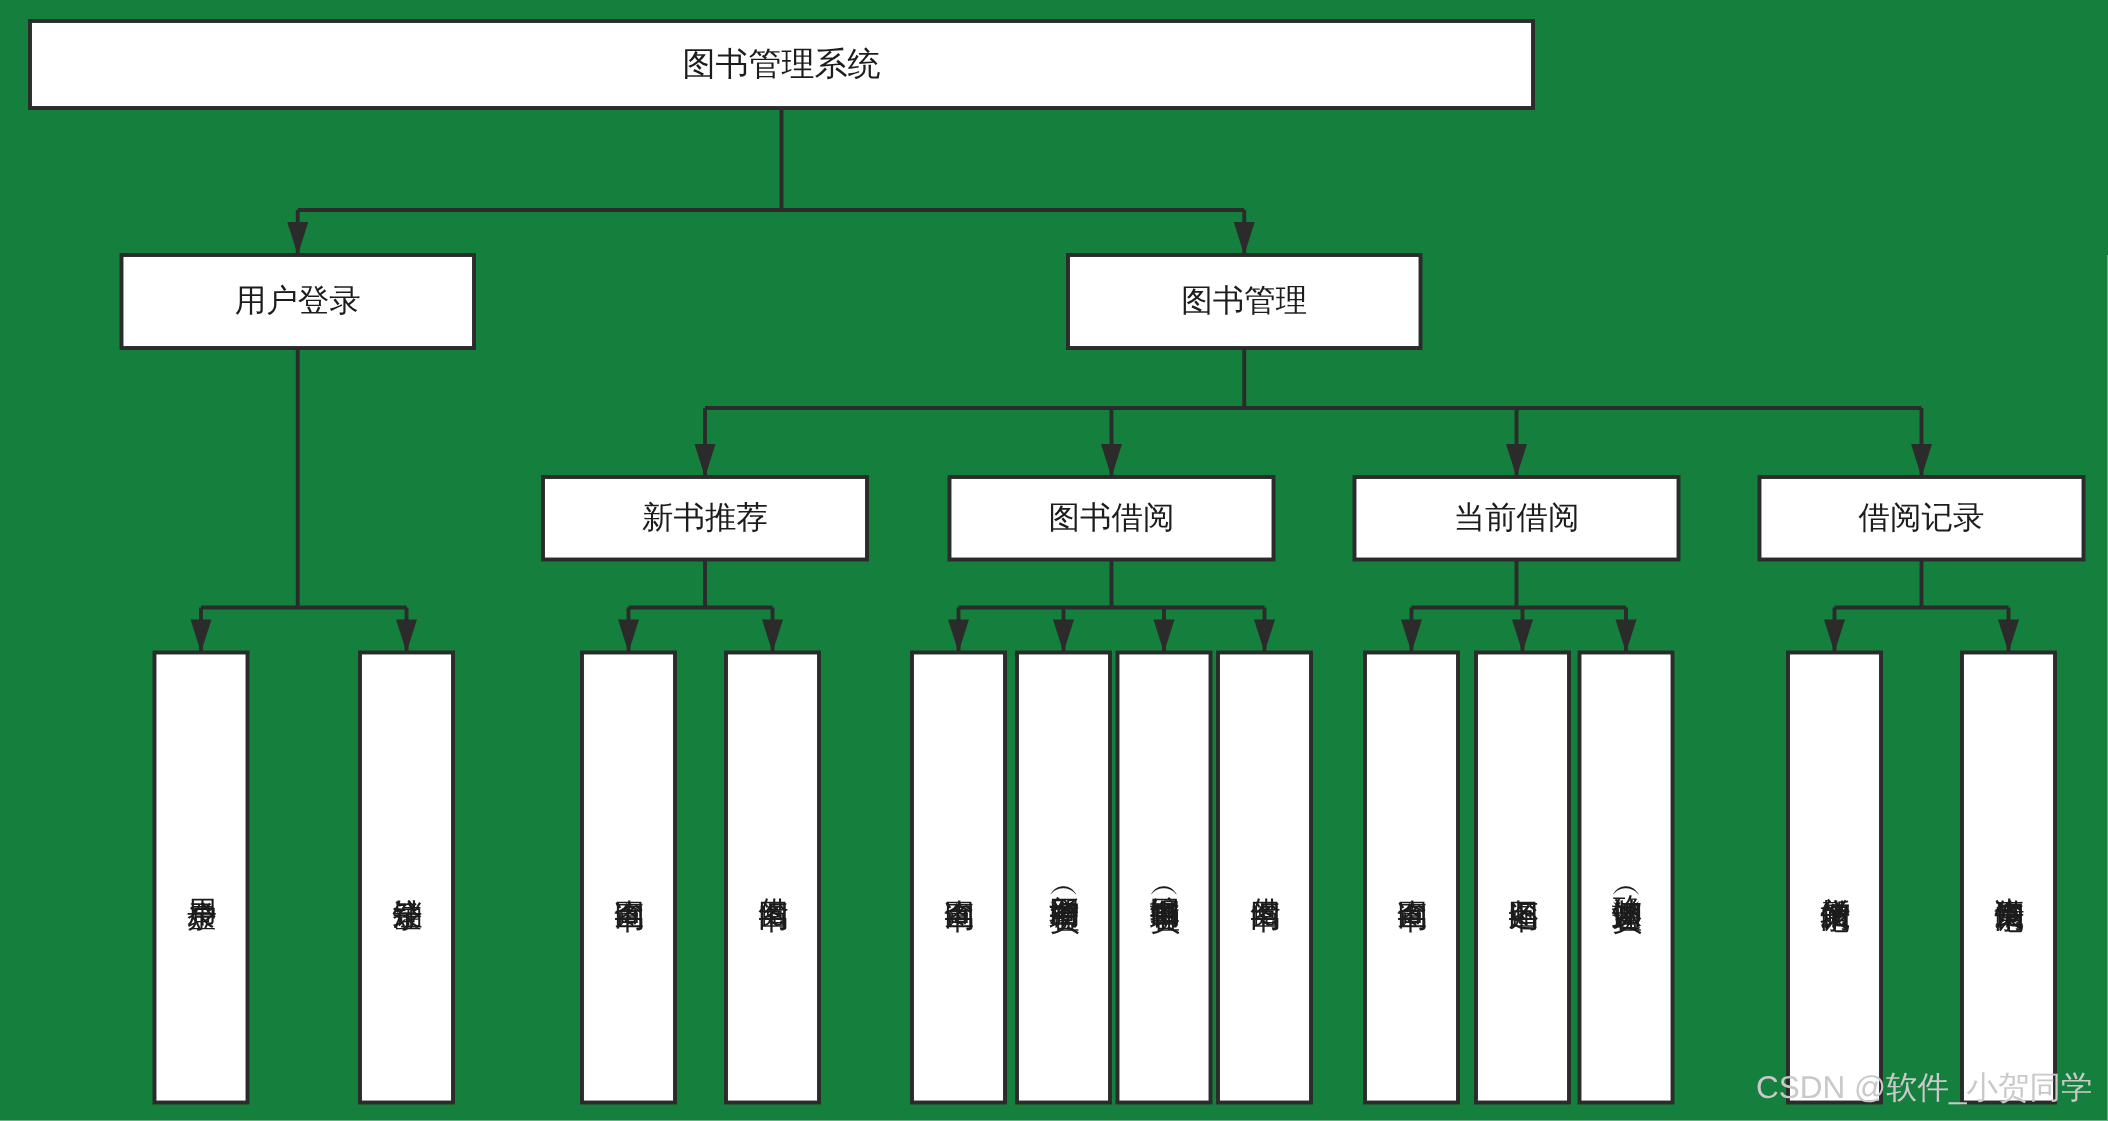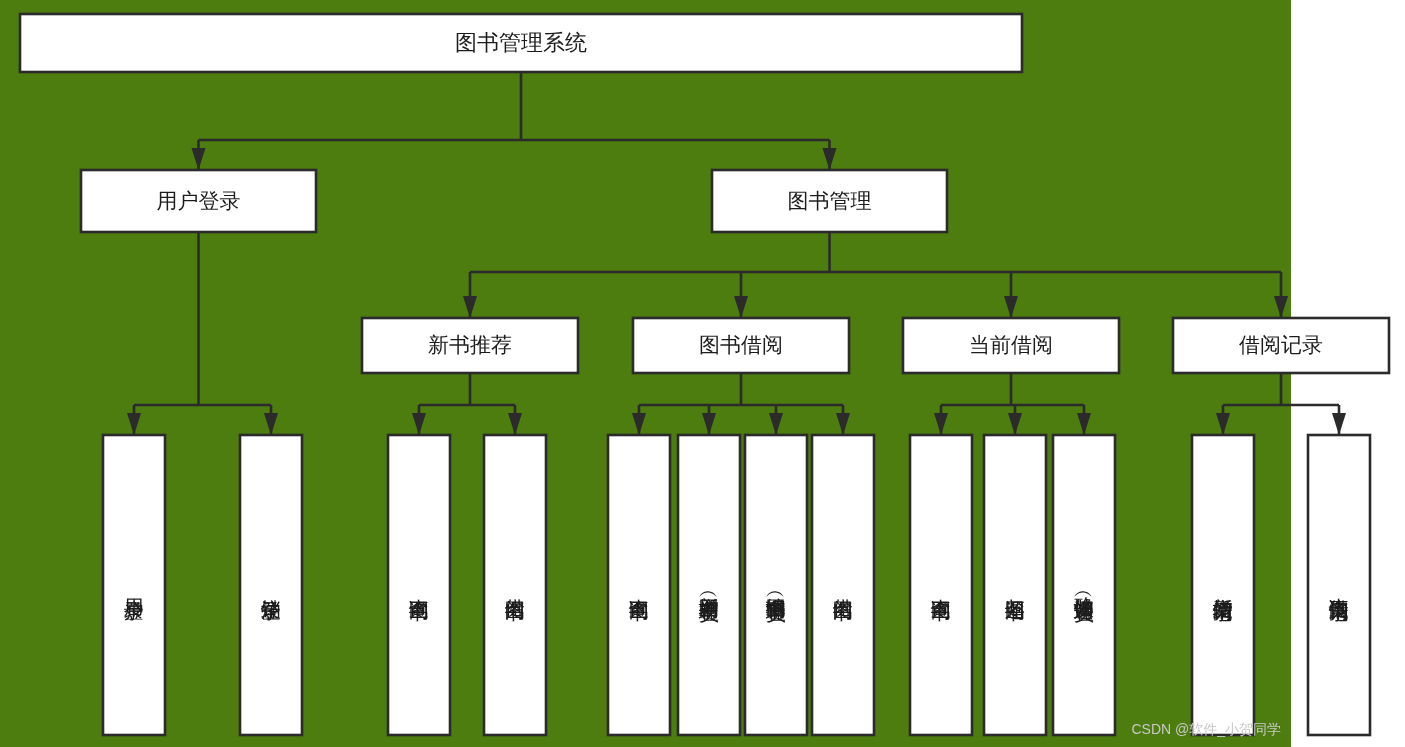--- a/index.html
+++ b/index.html
@@ -8,23 +8,23 @@
     background: #ffffff;
   }
   body {
     width: 1405px;
     height: 747px;
     font-family: "Liberation Sans", "DejaVu Sans", sans-serif;
     overflow: hidden;
   }
   #diagram-root {
     position: relative;
-    width: 1291px;
+    width: 1405px;
     height: 747px;
-    background: #4d7c0f;
+    background: #15803d;
   }
   svg.flow {
     position: absolute;
     left: 0;
     top: 0;
     width: 1405px;
     height: 747px;
   }
   .box-rect {
     fill: #ffffff;
@@ -69,21 +69,21 @@
     display: flex;
     align-items: center;
     justify-content: center;
     pointer-events: none;
   }
   .watermark {
     position: absolute;
     right: 10px;
     bottom: 8px;
     font-family: "Liberation Sans", "DejaVu Sans", sans-serif;
-    font-size: 14px;
+    font-size: 21px;
     color: #c9c9c9;
     white-space: nowrap;
     user-select: none;
   }
 </style>
 </head>
 <body>
 
 <div id="diagram-root">
 

